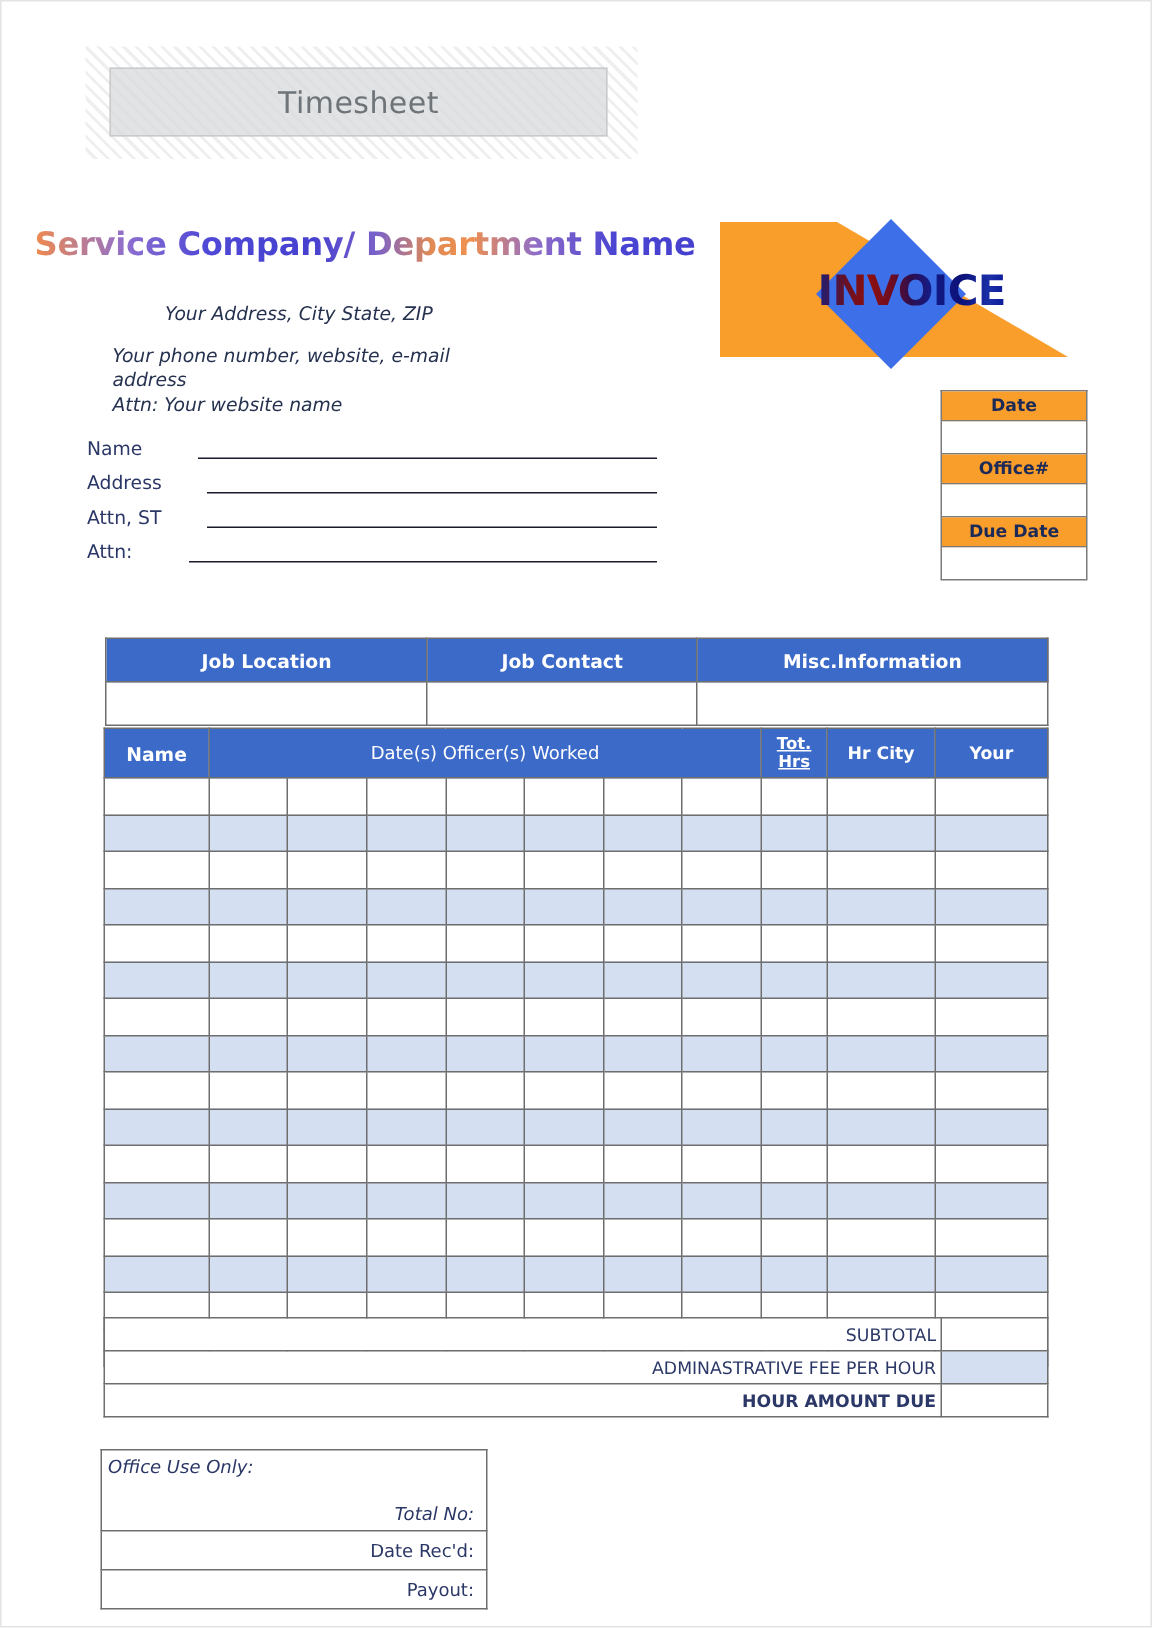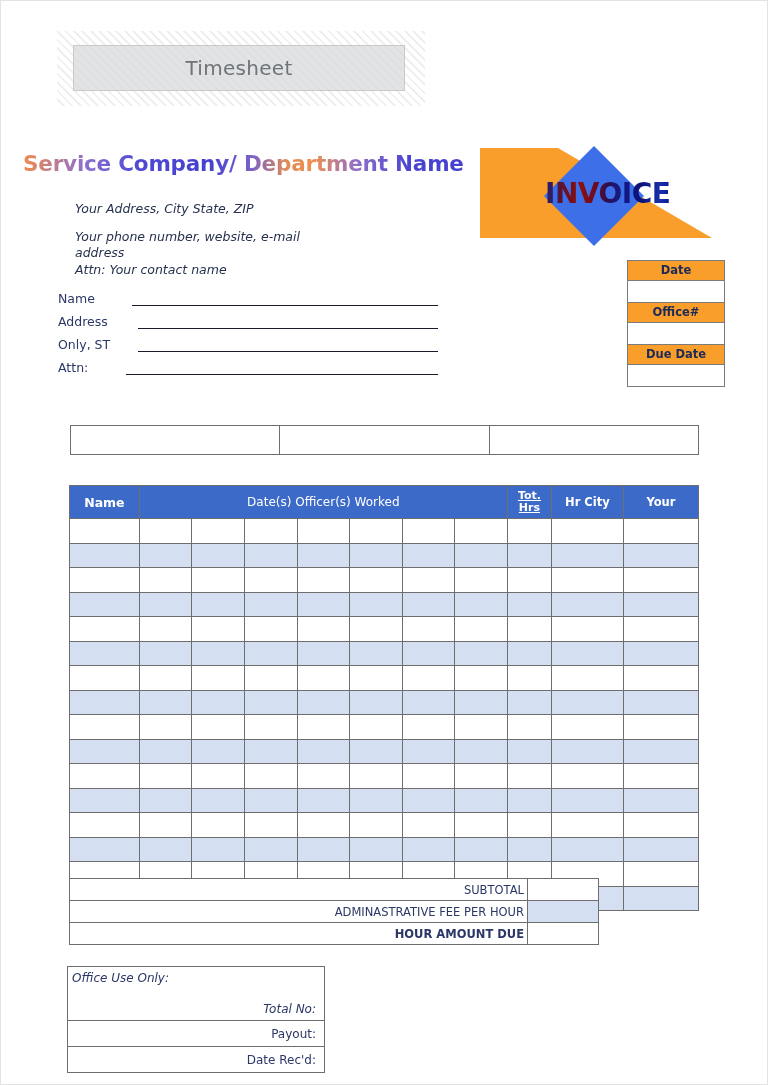--- a/index.html
+++ b/index.html
@@ -52,21 +52,21 @@
     background-clip:text;
     color:transparent;
     -webkit-text-fill-color:transparent;
     white-space:nowrap;
   }
 
   #company-address{
     position:absolute;left:74px;top:200px;width:330px;
     font-style:italic;font-size:12.5px;color:#25314e;line-height:1.32;
   }
-  #company-address .addr-line{margin-bottom:11px;}
+  #company-address .addr-line{margin-bottom:11px;margin-left:35px;}
   #company-address .contact-line{margin-bottom:0px;}
 
   
   #invoice-logo{
     position:absolute;left:465px;top:140px;width:250px;height:110px;
   }
   #invoice-logo svg{display:block;}
   #invoice-word{
     position:absolute;left:544px;top:176px;
     font-size:28px;font-weight:bold;letter-spacing:-0.5px;
@@ -129,21 +129,21 @@
   
   #main-table{left:68px;top:484px;width:630px;}
   #main-table td.hd{height:32px;}
   #main-table td.hd.nm{font-size:12.5px;}
   #main-table td.hd.small{font-size:11px;line-height:1.1;}
   #main-table tr.r td{height:23.5px;}
   #main-table tr.odd td{background:#ffffff;}
   #main-table tr.even td{background:#d4dff2;}
 
   
-  #total-table{left:68px;top:877px;width:530px;}
+  #total-table{left:68px;top:877px;width:630px;}
   #total-table td{height:21px;}
   #total-table td.lbl{
     text-align:right;padding-right:3px;font-size:11.5px;color:#2b3766;
     background:#ffffff;
   }
   #total-table td.lbl.bold{font-weight:bold;}
   #total-table td.val{width:70px;background:#ffffff;}
   #total-table td.val.shade{background:#d4dff2;}
 
   
@@ -164,21 +164,21 @@
 <div id="timesheet-tab">
   <span class="label">Timesheet</span>
 </div>
 
 <div id="company-title">Service Company/ Department Name</div>
 
 <div id="company-address">
   <div class="addr-line">Your Address, City State, ZIP</div>
   <div class="contact-line">Your phone number, website, e-mail</div>
   <div class="contact-line">address</div>
-  <div class="contact-line">Attn: Your contact name</div>
+  <div class="contact-line">Attn: Your website name</div>
 </div>
 
 <div id="invoice-logo">
   <svg width="250" height="110" viewBox="0 0 250 110">
     <polygon points="14,7 92,7 246,97 14,97" fill="#f99d2b"></polygon>
     <polygon points="78,55 128,5 178,55 128,105" fill="#3d6fe8"></polygon>
   </svg>
 </div>
 <div id="invoice-word">INVOICE</div>
 
@@ -194,31 +194,36 @@
 <div id="billto">
   <div class="row">
     <span class="lbl">Name</span>
     <span class="rule" style="left:74px;top:14px;width:306px;"></span>
   </div>
   <div class="row">
     <span class="lbl">Address</span>
     <span class="rule" style="left:80px;top:14px;width:300px;"></span>
   </div>
   <div class="row">
-    <span class="lbl">Only, ST</span>
+    <span class="lbl">Attn, ST</span>
     <span class="rule" style="left:80px;top:14px;width:300px;"></span>
   </div>
   <div class="row">
     <span class="lbl">Attn:</span>
     <span class="rule" style="left:68px;top:14px;width:312px;"></span>
   </div>
 </div>
 
 <table class="grid" id="job-table">
   <tbody>
+      <tr>
+    <td class="bluehead h" style="width:215px;">Job Location</td>
+    <td class="bluehead h" style="width:180px;">Job Contact</td>
+    <td class="bluehead h" style="width:234px;">Misc.Information</td>
+  </tr>
   <tr>
     <td class="v"></td>
     <td class="v"></td>
     <td class="v"></td>
   </tr>
 </tbody>
   </table>
 
 <table class="grid" id="main-table">
   <thead>
@@ -464,19 +469,19 @@
 
 <table class="grid" id="office-table">
   <tbody>
       <tr>
     <td class="first">
       <span class="ouo">Office Use Only:</span>
       <span>Total No:</span>
     </td>
   </tr>
   <tr>
+    <td>Date Rec'd:</td>
+  </tr>
+  <tr>
     <td>Payout:</td>
-  </tr>
-  <tr>
-    <td>Date Rec'd:</td>
   </tr>
 </tbody>
   </table>
 
 </body></html>

